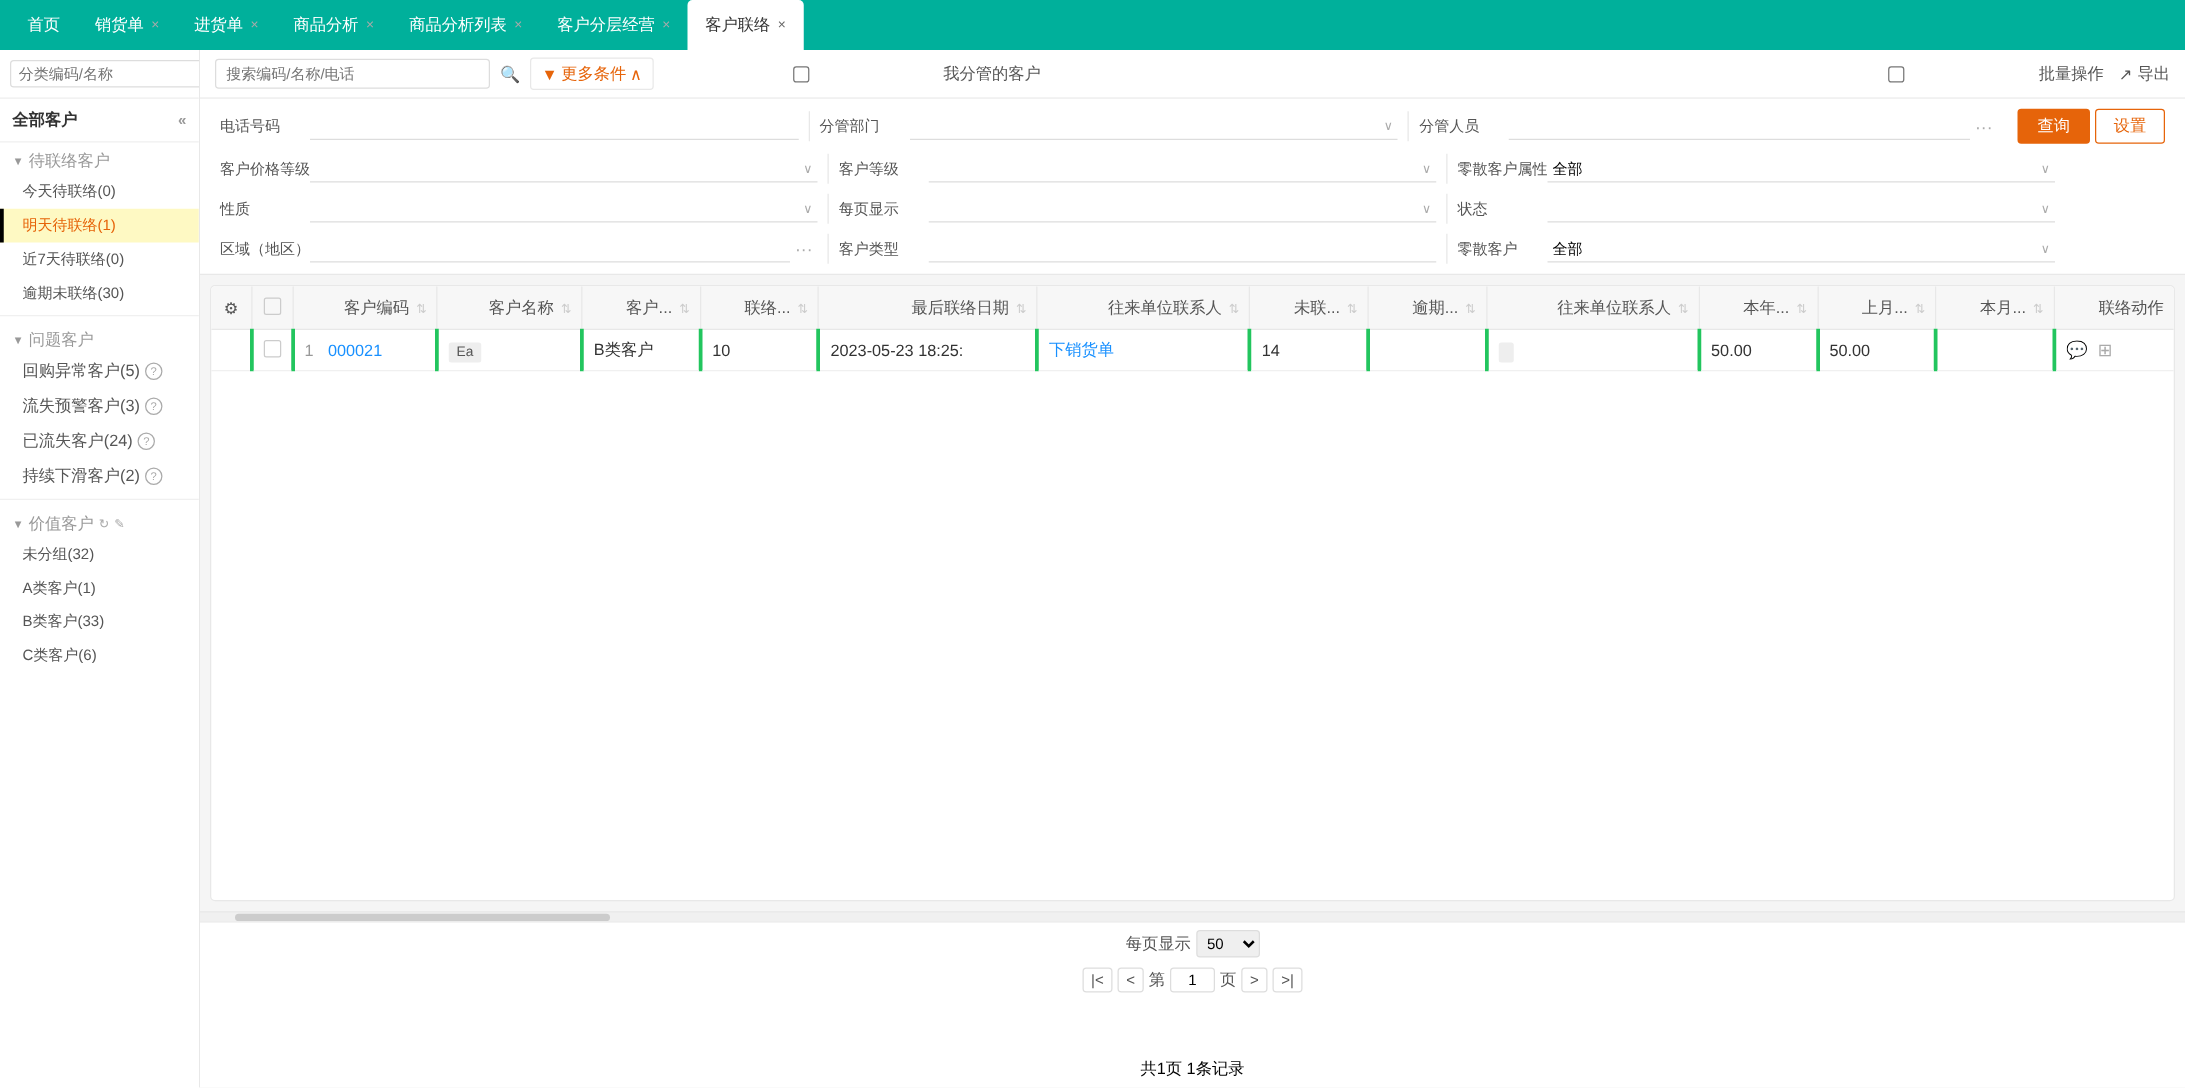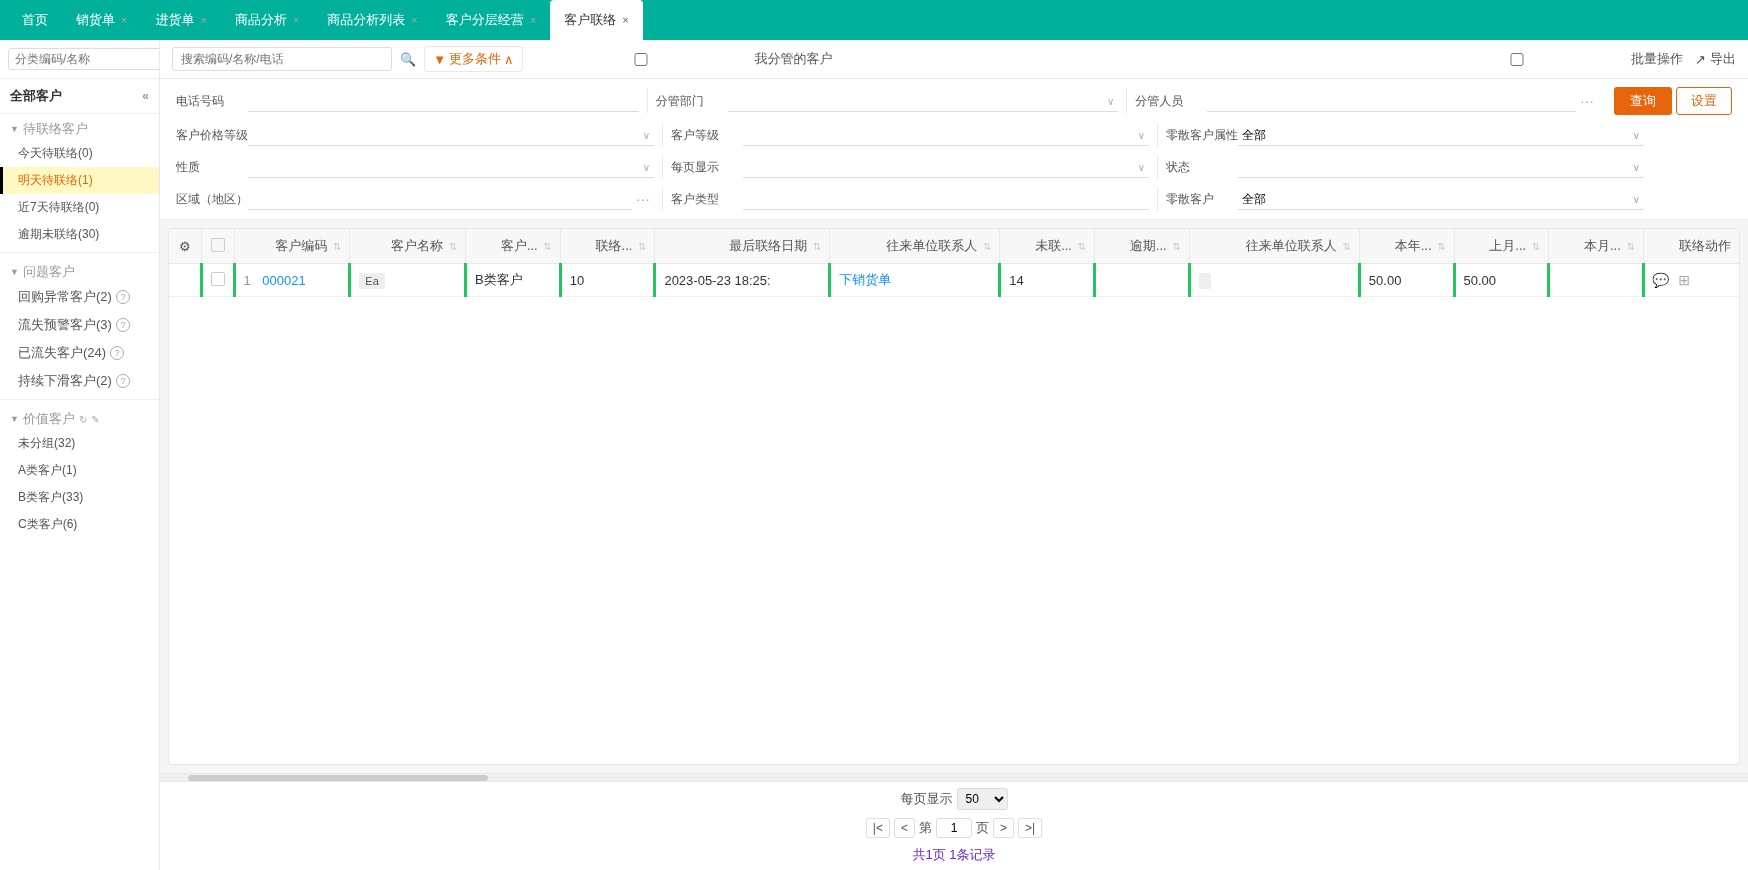--- a/index.html
+++ b/index.html
@@ -75,21 +75,21 @@
     .row-action-icons { display: flex; gap: 8px; align-items: center; color: #aaa; }
     .row-action-icons span { cursor: pointer; font-size: 14px; }
 
     
     .table-footer { background: #fff; border-top: 1px solid #e8e8e8; padding: 6px 16px; display: flex; align-items: center; justify-content: flex-end; gap: 8px; font-size: 12px; color: #555; flex-direction: column; }
     .footer-page-size { display: flex; align-items: center; gap: 4px; }
     .footer-page-size select { border: 1px solid #ddd; border-radius: 3px; padding: 2px 4px; font-size: 12px; }
     .footer-nav { display: flex; align-items: center; gap: 4px; }
     .footer-nav button { border: 1px solid #ddd; background: #fff; padding: 2px 6px; border-radius: 3px; cursor: pointer; font-size: 12px; color: #555; }
     .footer-page-input { border: 1px solid #ddd; border-radius: 3px; padding: 2px 4px; width: 36px; text-align: center; font-size: 12px; }
-    .footer-total { color: #6d28d9; }
+    .footer-total { color: #000000; margin-top: 44px; }
 
     
     .bottom-scrollbar { height: 8px; background: #f0f0f0; border-top: 1px solid #e8e8e8; display: flex; align-items: center; padding: 0 8px; }
     .scrollbar-thumb { height: 6px; width: 300px; background: #ccc; border-radius: 3px; margin-left: 20px; }
 
     .has-icon { display: flex; align-items: center; gap: 4px; }
     .circle-icon { width: 14px; height: 14px; border-radius: 50%; border: 1px solid #aaa; display: inline-flex; align-items: center; justify-content: center; font-size: 9px; color: #aaa; cursor: pointer; }
 
     
     .custom-check { width: 14px; height: 14px; border: 1px solid #ccc; border-radius: 2px; display: inline-block; cursor: pointer; }
@@ -146,21 +146,21 @@
       <div class="sidebar-item">近7天待联络(0)</div>
       <div class="sidebar-item">逾期未联络(30)</div>
     </div>
     <div class="sidebar-divider"></div>
 
     <div class="sidebar-section">
       <div class="sidebar-group-label">
         <span>问题客户</span>
       </div>
       <div class="sidebar-item has-icon">
-        <span>回购异常客户(2)</span>
+        <span>回购异常客户(5)</span>
         <span class="circle-icon">?</span>
       </div>
       <div class="sidebar-item has-icon">
         <span>流失预警客户(3)</span>
         <span class="circle-icon">?</span>
       </div>
       <div class="sidebar-item has-icon">
         <span>已流失客户(24)</span>
         <span class="circle-icon">?</span>
       </div>

